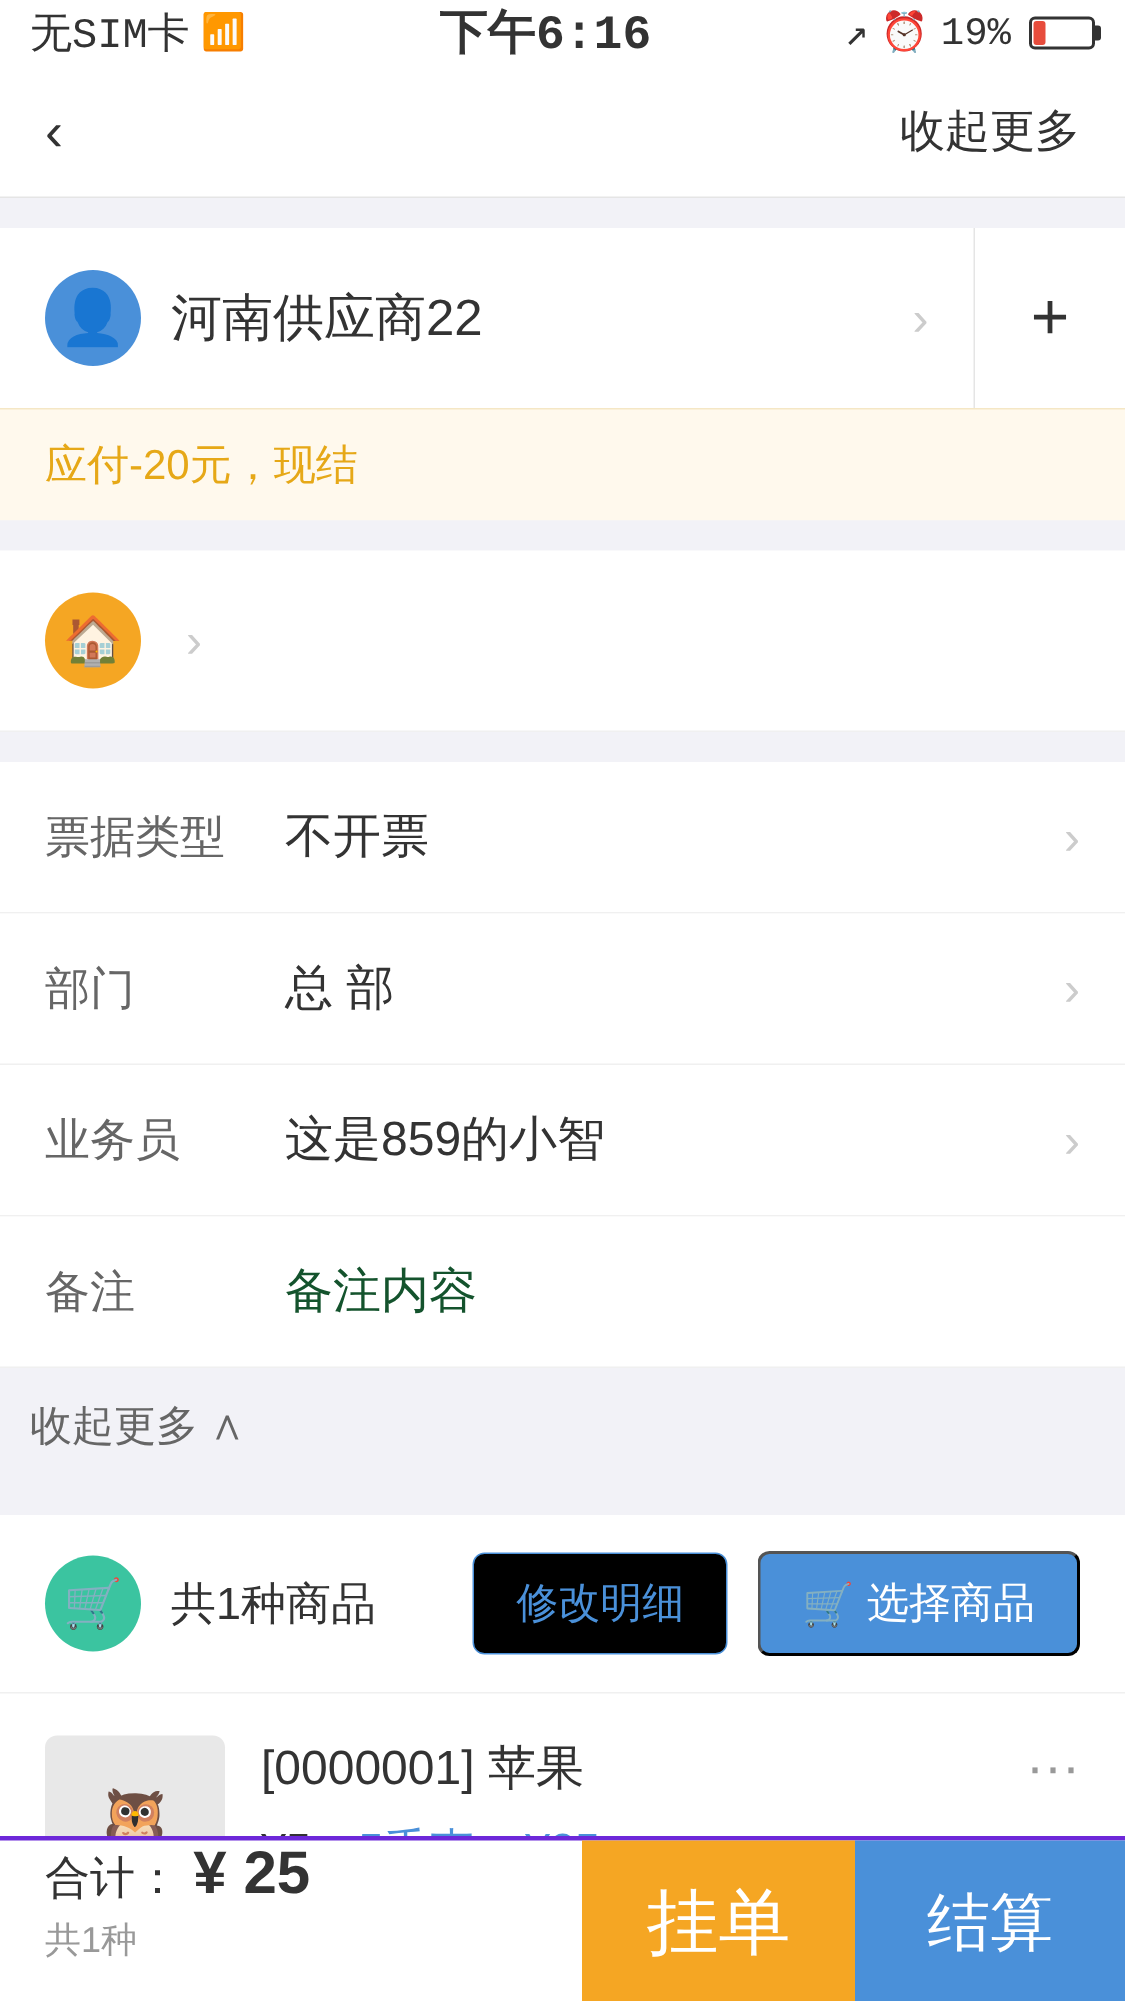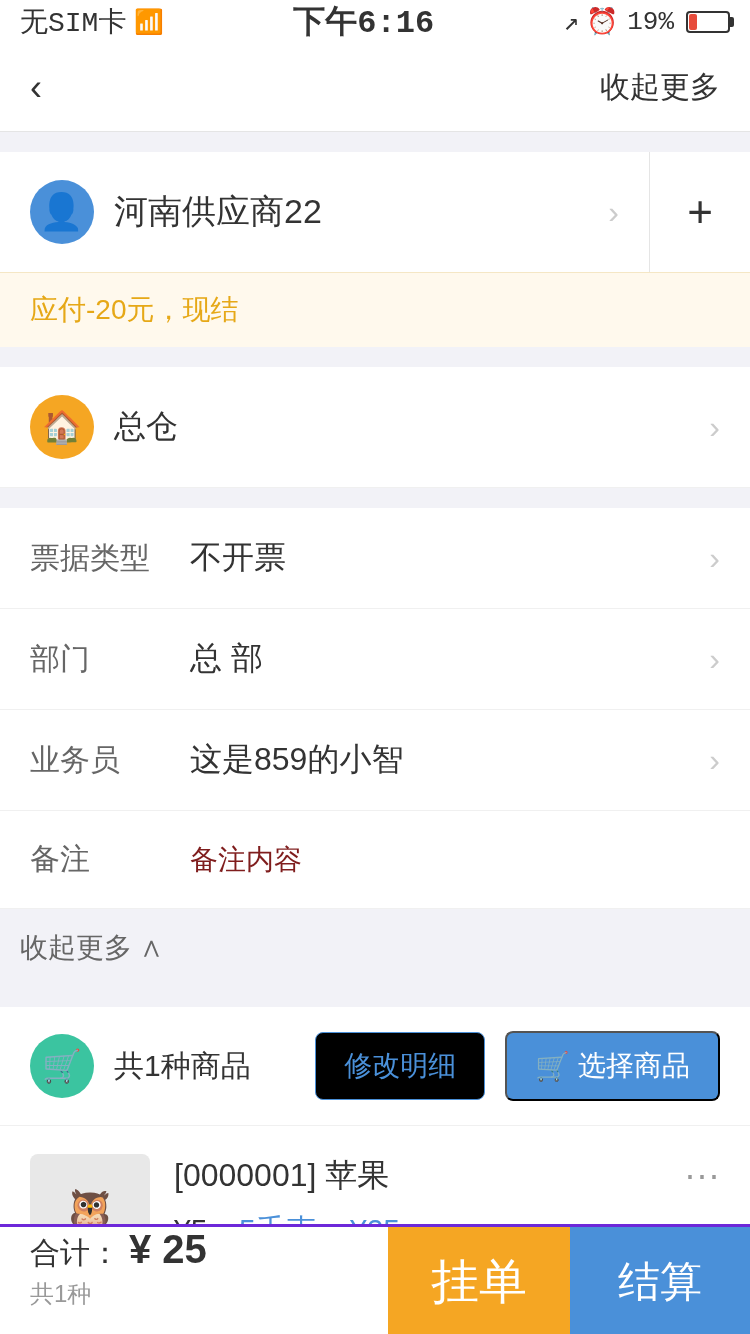--- a/index.html
+++ b/index.html
@@ -164,22 +164,22 @@
       width: 160px;
       flex-shrink: 0;
     }
     .row-value {
       flex: 1;
       font-size: 32px;
       color: #333;
     }
     .row-placeholder {
       flex: 1;
-      font-size: 28px;
-      color: #7f1d1d;
+      font-size: 32px;
+      color: #14532d;
     }
     .warehouse-icon {
       width: 64px;
       height: 64px;
       border-radius: 50%;
       background: #f5a623;
       display: flex;
       align-items: center;
       justify-content: center;
       margin-right: 20px;
@@ -386,21 +386,20 @@
 </div>
 
 <div class="notice-banner">应付-20元，现结</div>
 
 <div class="section-gap"></div>
 
 <div class="row-item">
   <div class="warehouse-icon">
     <span class="warehouse-icon-inner">🏠</span>
   </div>
-  <span class="row-value">总仓</span>
   <span class="chevron">›</span>
 </div>
 
 <div class="section-gap"></div>
 
 <div class="row-item">
   <span class="row-label">票据类型</span>
   <span class="row-value">不开票</span>
   <span class="chevron">›</span>
 </div>

